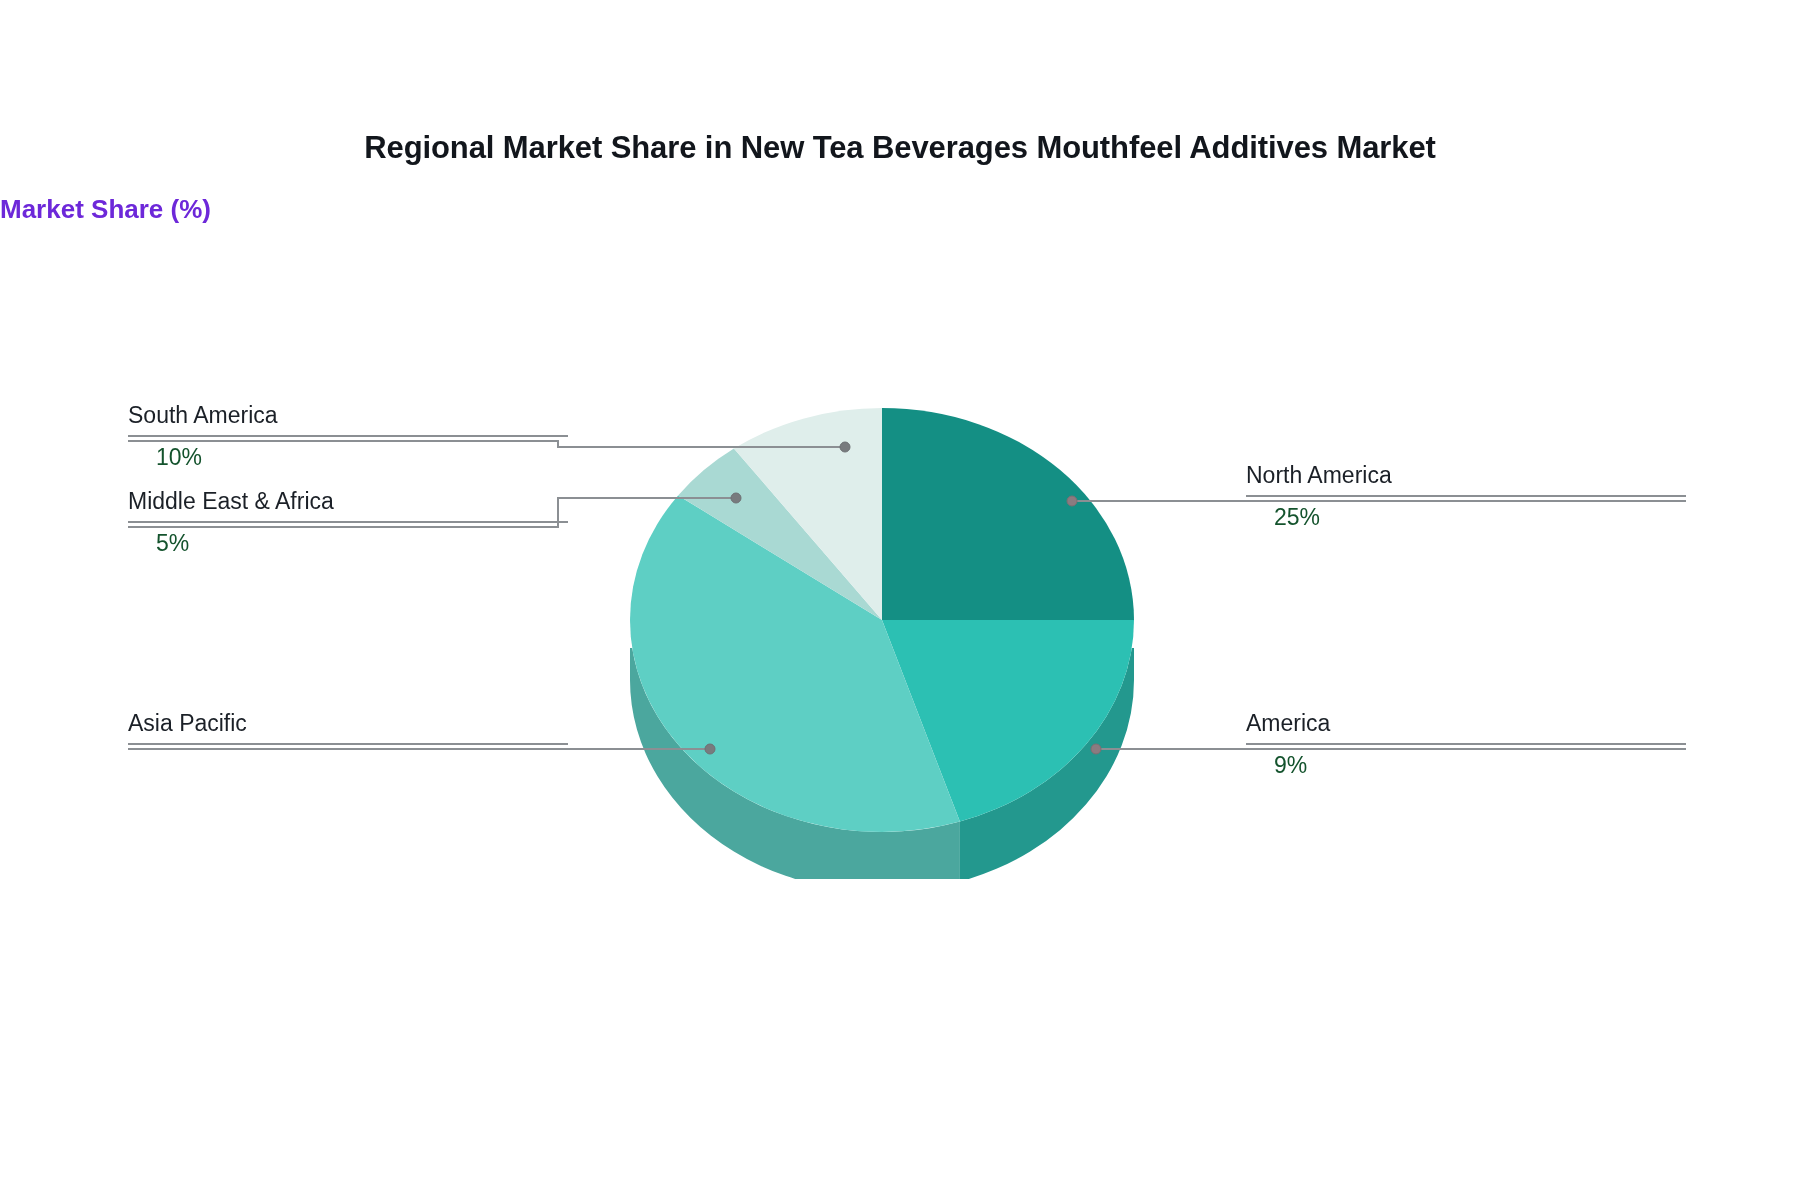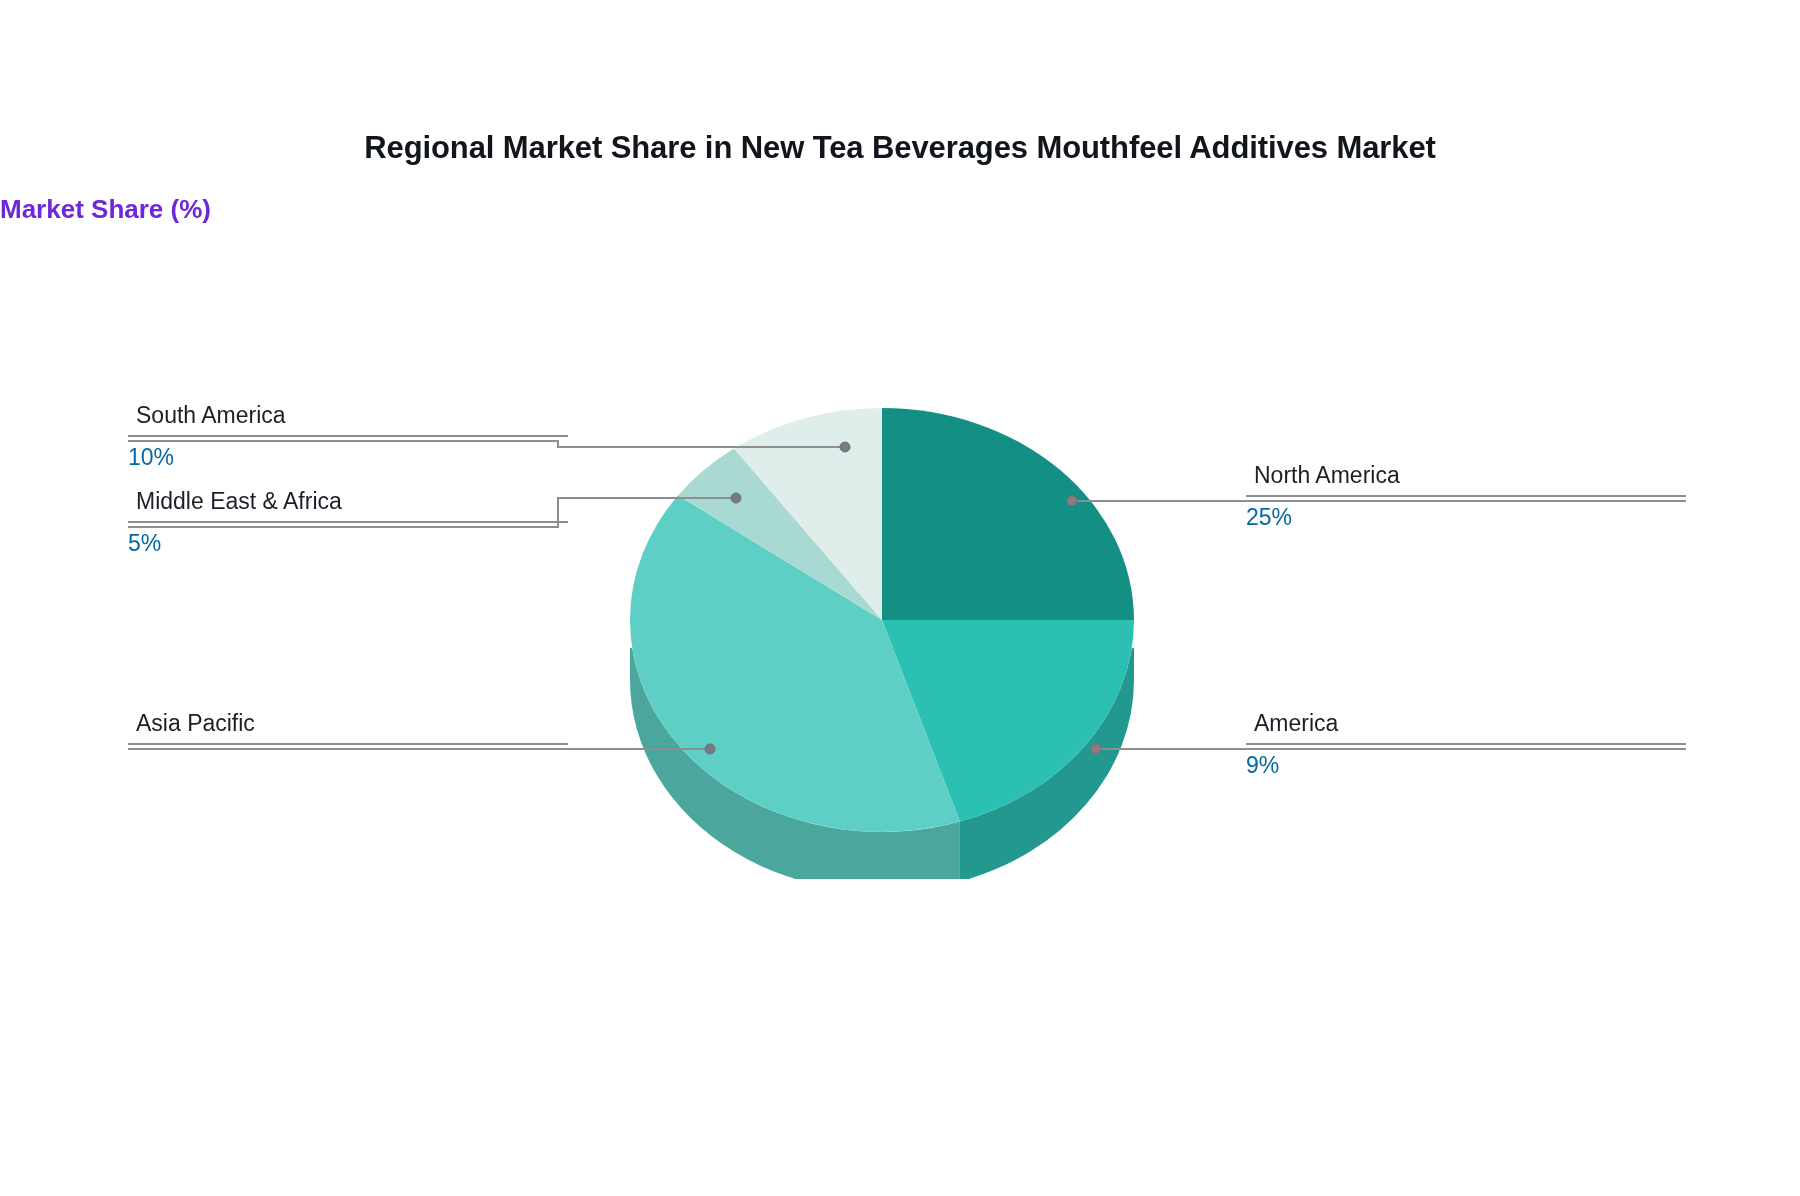--- a/index.html
+++ b/index.html
@@ -57,29 +57,29 @@
     position: absolute;
     font-size: 0;
   }
   .callout .cname {
     display: block;
     font-size: 23px;
     color: #1b2027;
     line-height: 30px;
     white-space: nowrap;
     padding-bottom: 5px;
-    margin-left: 8px;
   }
   .callout .cval {
     display: block;
     font-size: 23px;
-    color: #0369a1;
+    color: #14532d;
     line-height: 32px;
     white-space: nowrap;
     padding-top: 4px;
+    margin-left: 28px;
   }
   .callout .rule {
     display: block;
     height: 2px;
     background: #8b8f93;
     width: 100%;
   }
   .callout.left  { text-align: left; }
   .callout.right { text-align: left; }
 

